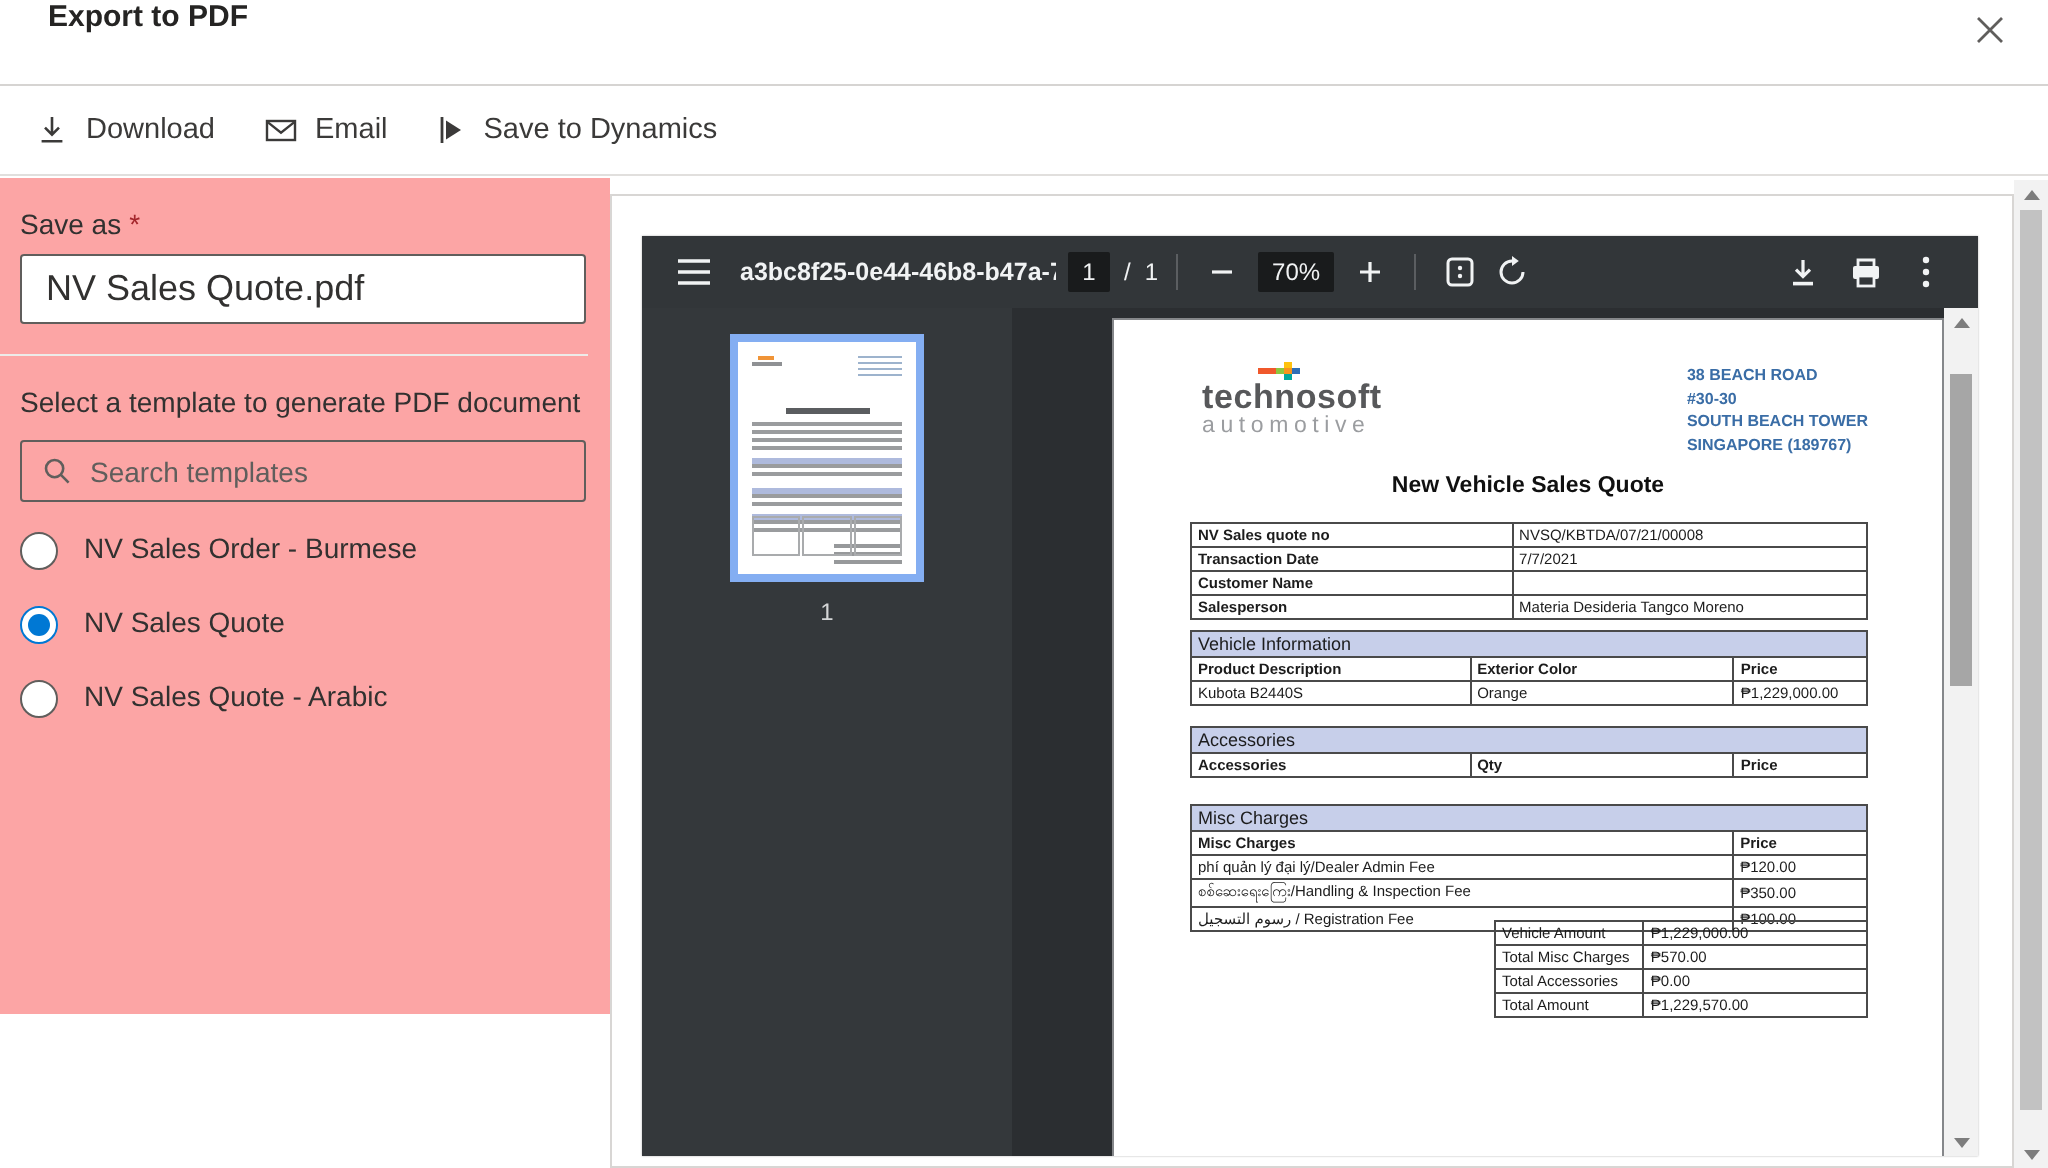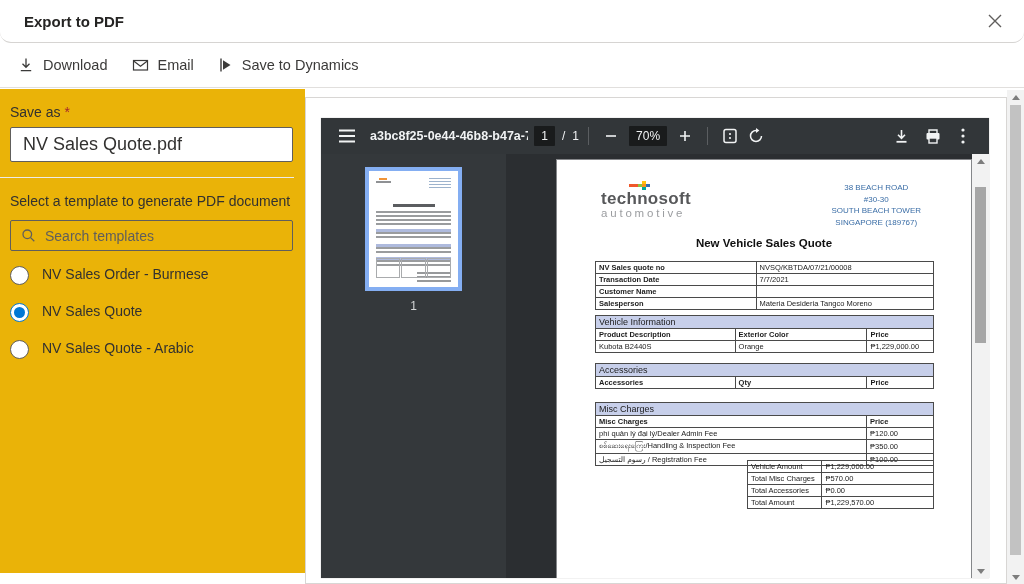--- a/index.html
+++ b/index.html
@@ -1,29 +1,29 @@
 <!DOCTYPE html>
 <html><head>
 <meta charset="utf-8">
 <style>
   * { margin:0; padding:0; box-sizing:border-box; }
   html,body { width:1024px; height:584px; overflow:hidden; }
   body { position:relative; background:#fff; font-family:"Liberation Sans",sans-serif; color:#323130; }
 
   
-  .dlg-header { height:43px; border-bottom:1px solid #d6d4d2; display:flex; align-items:center; justify-content:space-between; padding:0 14px 0 24px;border-radius:11px; }
+  .dlg-header { height:43px; border-bottom:1px solid #d6d4d2; display:flex; justify-content:space-between; padding:0 14px 0 24px; }
   .dlg-title { font-size:15px; font-weight:700; color:#252423; }
   .close-btn { width:30px; height:30px; border:none; background:transparent; cursor:pointer; display:flex; align-items:center; justify-content:center; }
 
   
   .cmd-bar { height:45px; border-bottom:1px solid #e1dfdd; display:flex; align-items:center; padding-left:6px; }
   .cmd-btn { display:flex; align-items:center; gap:9px; height:38px; padding:0 12px; border:none; background:transparent; cursor:pointer; font-family:inherit; font-size:14.5px; color:#3b3a39; }
 
   
-  .left-panel { position:absolute; left:0; top:89px; width:305px; height:484px; background:#eab308; }
+  .left-panel { position:absolute; left:0; top:89px; width:305px; height:418px; background:#fca5a5; }
   .field-label { margin:15px 10px 7px 10px; font-size:14px; color:#323130; }
   .req { color:#a4262c; margin-left:4px; }
   .filename-input { display:block; margin:0 10px; width:283px; height:35px; border:1px solid #605e5c; border-radius:2px; padding:0 12px; font-family:inherit; font-size:18px; color:#323130; }
   .panel-divider { height:1px; background:#edebe9; margin:15px 0 0 0; width:294px; }
   .section-label { margin:15px 10px 11px 10px; font-size:14px; color:#323130; }
   .search-box { margin:0 10px 6px 10px; width:283px; height:31px; border:1px solid #605e5c; border-radius:2px; display:flex; align-items:center; padding-left:10px; gap:9px; }
   .search-box input { flex:1; border:none; outline:none; font-family:Liberation Sans, sans-serif; font-size:14px; color:#323130; height:100%; background:transparent; }
   .search-box input::placeholder { color:#605e5c; }
   .radio-option { display:flex; gap:13px; padding:9px 10px; font-size:14px; color:#323130; cursor:pointer; }
   .radio-circle { width:19px; height:19px; border-radius:50%; border:1px solid #605e5c; position:relative; flex:none; background:#fff; }
@@ -76,21 +76,21 @@
   
   .win-scrollbar { position:absolute; right:0; top:90px; width:17px; height:494px; background:#f2f2f2; }
   .win-sb-thumb { position:absolute; left:3px; width:11px; top:15px; height:450px; background:#c2c2c2; }
 
   
   .doc-logo { position:absolute; left:44px; top:21px; }
   .logo-marks { position:relative; height:9px; width:60px; margin-left:28px; }
   .lm { position:absolute; }
   .doc-company { font-size:17px; font-weight:700; color:#57585a; letter-spacing:.3px; line-height:17px; }
   .doc-tagline { font-size:11.5px; color:#9b9da0; letter-spacing:2.8px; line-height:13px; }
-  .doc-address { position:absolute; right:50px; top:22px; text-align:center; color:#3a6da6; font-size:8px; font-weight:400; line-height:11.5px; }
+  .doc-address { position:absolute; right:37px; top:22px; text-align:left; color:#3a6da6; font-size:8px; font-weight:700; line-height:11.5px; }
   .doc-title { position:absolute; left:0; right:0; top:77px; text-align:center; font-size:11.5px; font-weight:700; color:#101010; }
 
   table.doc-t { position:absolute; left:38px; width:339px; border-collapse:collapse; table-layout:fixed; font-size:7.5px; color:#1c1c1c; }
   table.doc-t td, table.doc-t th { border:1px solid #4a4a4a; padding:1px 3px; text-align:left; vertical-align:middle; font-weight:400; overflow:hidden; white-space:nowrap; }
   table.doc-t th { font-weight:700; }
   .band td { background:#c7cfea; font-weight:700; font-size:9px; padding:1.5px 3px; }
   .t-info { top:101px; }
   .t-info td.lbl { font-weight:700; }
   .t-info td { height:9px; }
   .t-vehicle { top:155px; }

